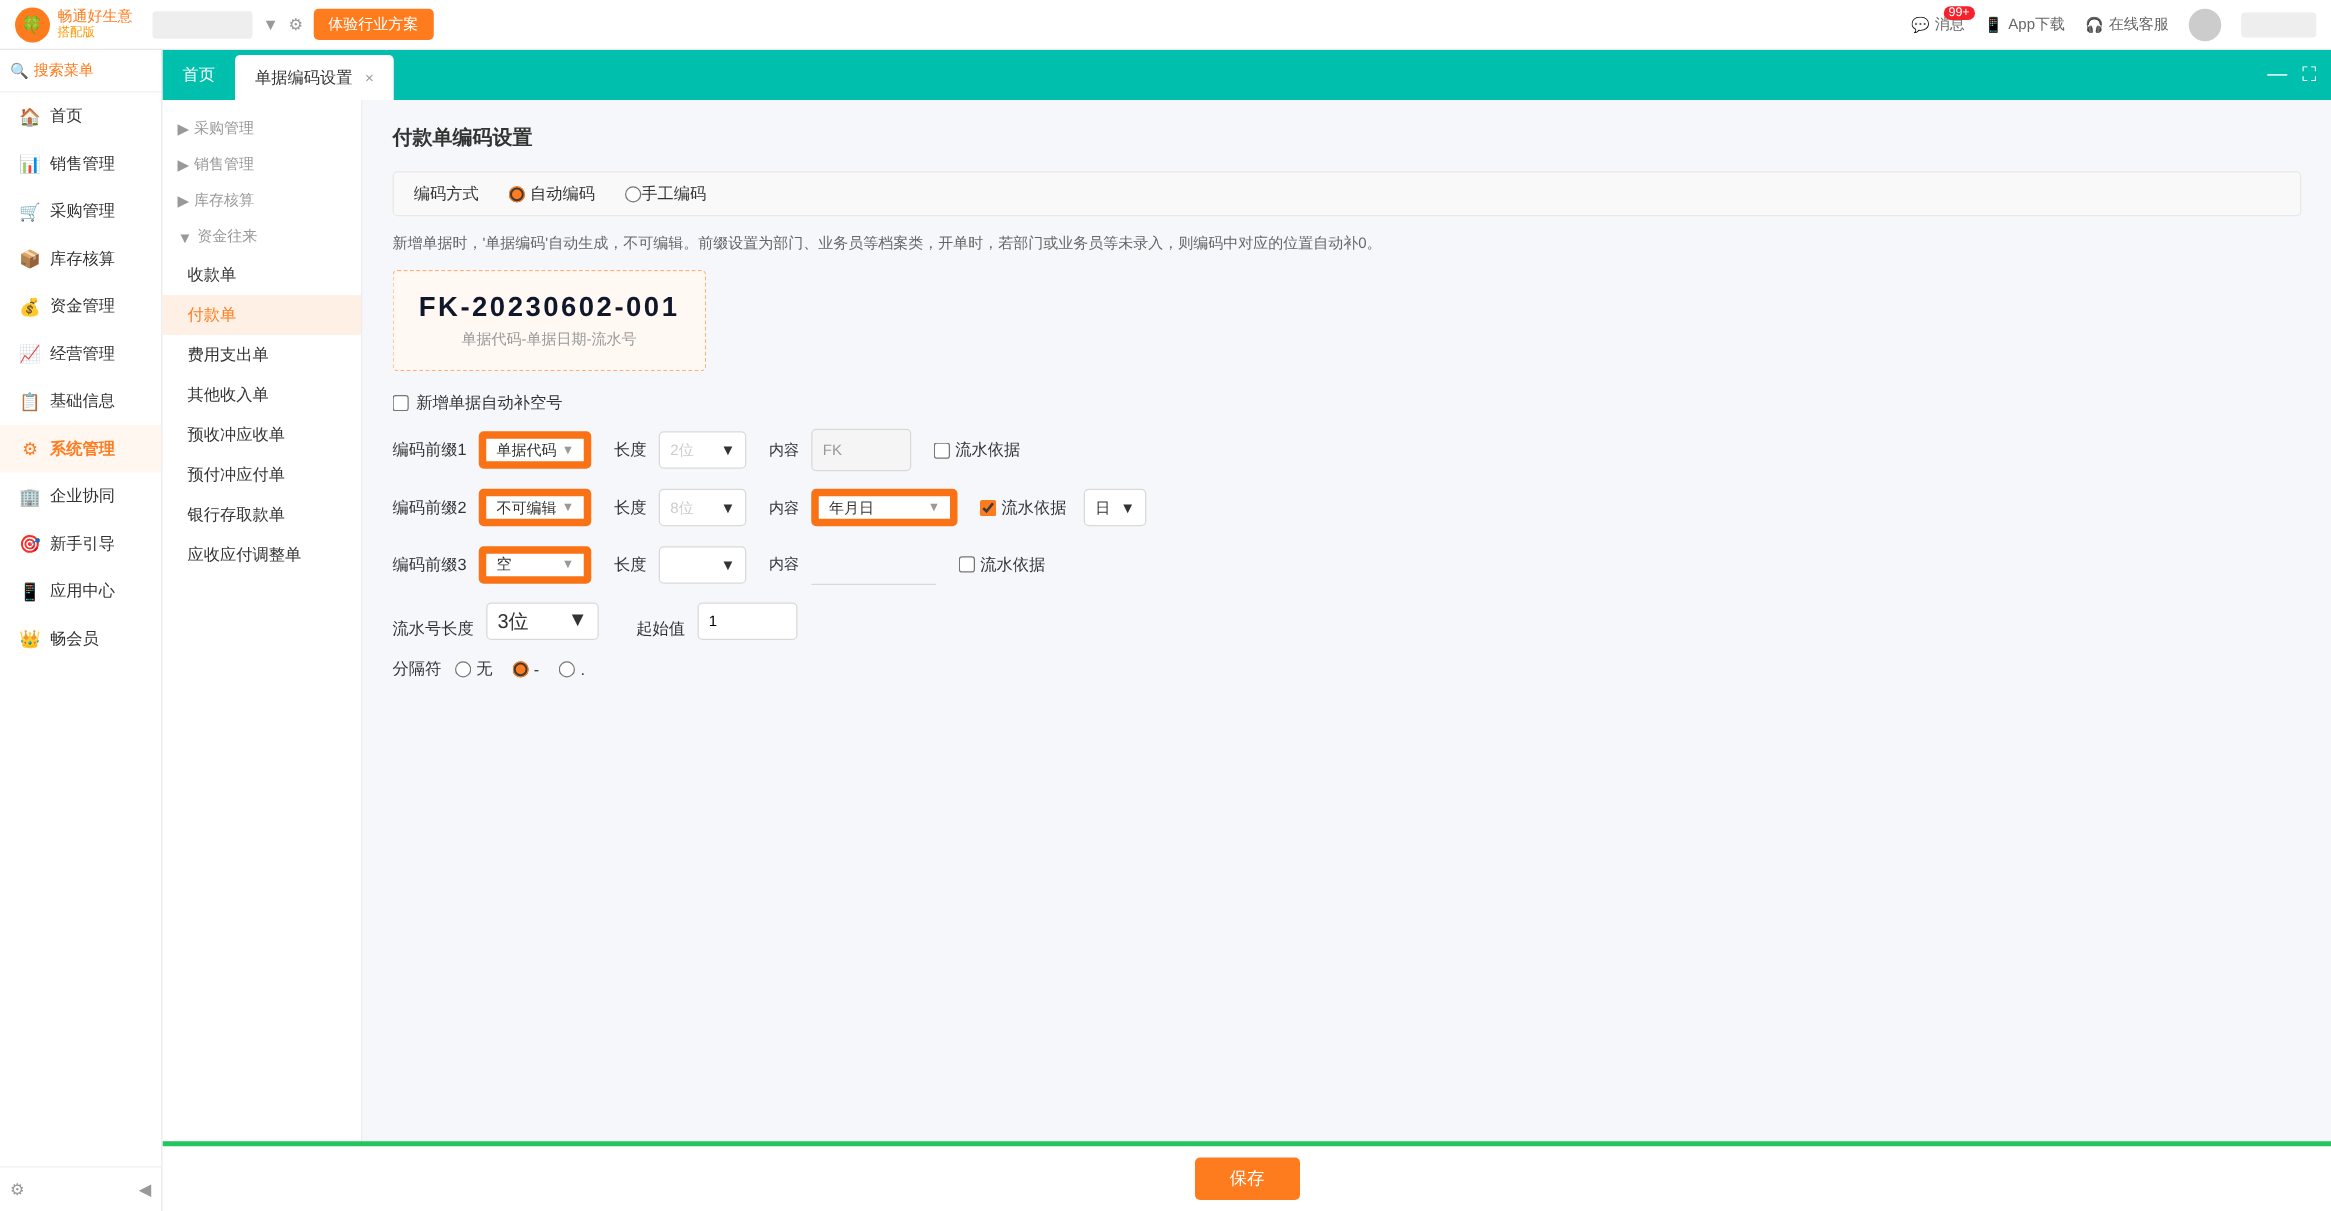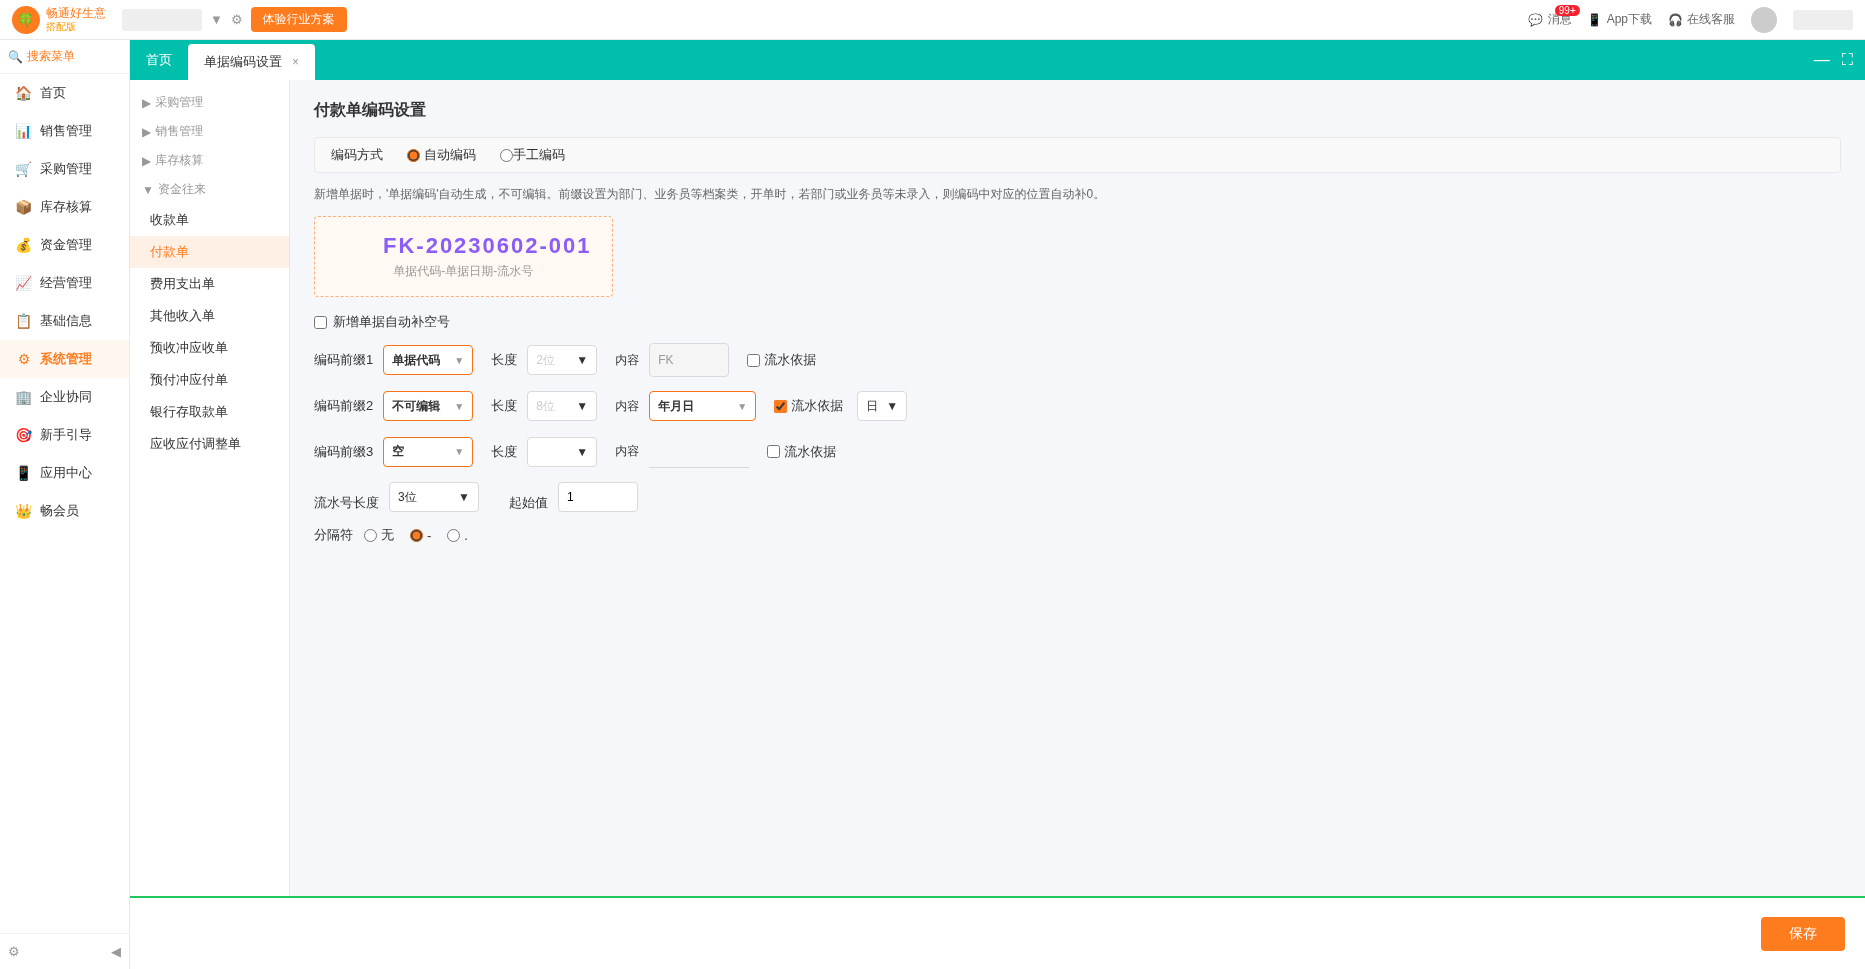--- a/index.html
+++ b/index.html
@@ -51,54 +51,54 @@
 
     
     .encoding-mode-bar { background: #f9f9f9; border: 1px solid #e8e8e8; border-radius: 4px; padding: 8px 16px; display: flex; align-items: center; gap: 16px; margin-bottom: 12px; }
     .encoding-mode-bar label { font-size: 13px; color: #333; display: flex; align-items: center; gap: 4px; cursor: pointer; }
 
     
     .info-text { font-size: 12px; color: #666; margin-bottom: 12px; line-height: 1.6; }
 
     
     .code-preview { border: 1px dashed #ffb07a; background: #fff8f3; border-radius: 4px; padding: 16px 20px; display: inline-block; margin-bottom: 16px; text-align: center; }
-    .code-preview-main { font-size: 22px; font-weight: 700; color: #8b5cf6; letter-spacing: 2px; margin-left: 48px; }
+    .code-preview-main { font-size: 22px; font-weight: 700; color: #0f172a; letter-spacing: 2px; }
     .code-preview-sub { font-size: 12px; color: #999; margin-top: 4px; }
 
     
     .checkbox-row { margin-bottom: 12px; display: flex; align-items: center; gap: 6px; font-size: 13px; }
 
     
     .config-row { display: flex; align-items: center; gap: 10px; margin-bottom: 14px; flex-wrap: wrap; }
     .config-label { font-size: 13px; color: #333; min-width: 55px; }
-    .config-select { border: 1px solid #f97316; border-radius: 4px; padding: 4px 8px; font-size: 12px; background: #fff; min-width: 90px; display: flex; align-items: center; justify-content: space-between; cursor: pointer; height: 30px; font-weight: bold; }
+    .config-select { border: 6px solid #f97316; border-radius: 4px; padding: 4px 8px; font-size: 12px; background: #fff; min-width: 90px; display: flex; align-items: center; justify-content: space-between; cursor: pointer; height: 30px; }
     .config-select .select-text { flex: 1; }
     .config-select .select-arrow { color: #999; font-size: 10px; }
     .length-label { font-size: 13px; color: #333; margin-left: 8px; }
     .length-select { border: 1px solid #d9d9d9; border-radius: 4px; padding: 4px 8px; font-size: 12px; background: #fff; min-width: 70px; display: flex; align-items: center; justify-content: space-between; cursor: pointer; height: 30px; }
     .content-label { font-size: 12px; color: #333; margin-left: 8px; text-align: right; }
     .content-input { border: 1px solid #d9d9d9; border-radius: 4px; padding: 16px 8px; font-size: 12px; background: #fff; min-width: 80px; height: 30px; }
     .content-input.readonly { background: #f5f5f5; color: #999; }
     .liushui-check { display: flex; align-items: center; gap: 4px; font-size: 13px; color: #333; margin-left: 8px; cursor: pointer; }
     .liushui-select { border: 1px solid #d9d9d9; border-radius: 4px; padding: 4px 8px; font-size: 12px; background: #fff; min-width: 50px; display: flex; align-items: center; justify-content: space-between; cursor: pointer; height: 30px; margin-left: 4px; }
 
     
     .serial-row { display: flex; align-items: flex-end; gap: 10px; margin-bottom: 14px; }
     .serial-label { font-size: 13px; color: #333; min-width: 55px; }
-    .serial-select { border: 1px solid #d9d9d9; border-radius: 4px; padding: 4px 8px; font-size: 12px; background: #fff; min-width: 90px; display: flex; align-items: center; justify-content: space-between; cursor: pointer; height: 30px; }
+    .serial-select { border: 1px solid #d9d9d9; border-radius: 4px; padding: 4px 8px; font-size: 16px; background: #fff; min-width: 90px; display: flex; align-items: center; justify-content: space-between; cursor: pointer; height: 30px; }
     .start-label { font-size: 13px; color: #333; margin-left: 20px; }
     .start-input { border: 1px solid #d9d9d9; border-radius: 4px; padding: 4px 8px; font-size: 12px; height: 30px; width: 80px; }
 
     
     .sep-row { display: flex; align-items: center; gap: 10px; margin-bottom: 14px; }
     .sep-label { font-size: 13px; color: #333; min-width: 40px; }
     .sep-option { display: flex; align-items: center; gap: 4px; font-size: 13px; cursor: pointer; }
 
     
-    .bottom-bar { height: 73px; background: #fff; border-top: 2px solid #22c55e; display: flex; align-items: center; justify-content: flex-end; padding: 0 20px; flex-shrink: 0; }
+    .bottom-bar { height: 56px; background: #fff; border-top: 4px solid #22c55e; display: flex; align-items: center; justify-content: center; padding: 0 20px; flex-shrink: 0; }
     .save-btn { background: #ff7c1e; color: #fff; border: none; border-radius: 4px; padding: 8px 28px; font-size: 14px; cursor: pointer; }
 
     input[type="radio"] { accent-color: #ff7c1e; }
     input[type="checkbox"] { accent-color: #ff7c1e; }
   </style>
 </head>
 <body>
 
 <div class="top-bar">
   <div class="top-bar-left">

